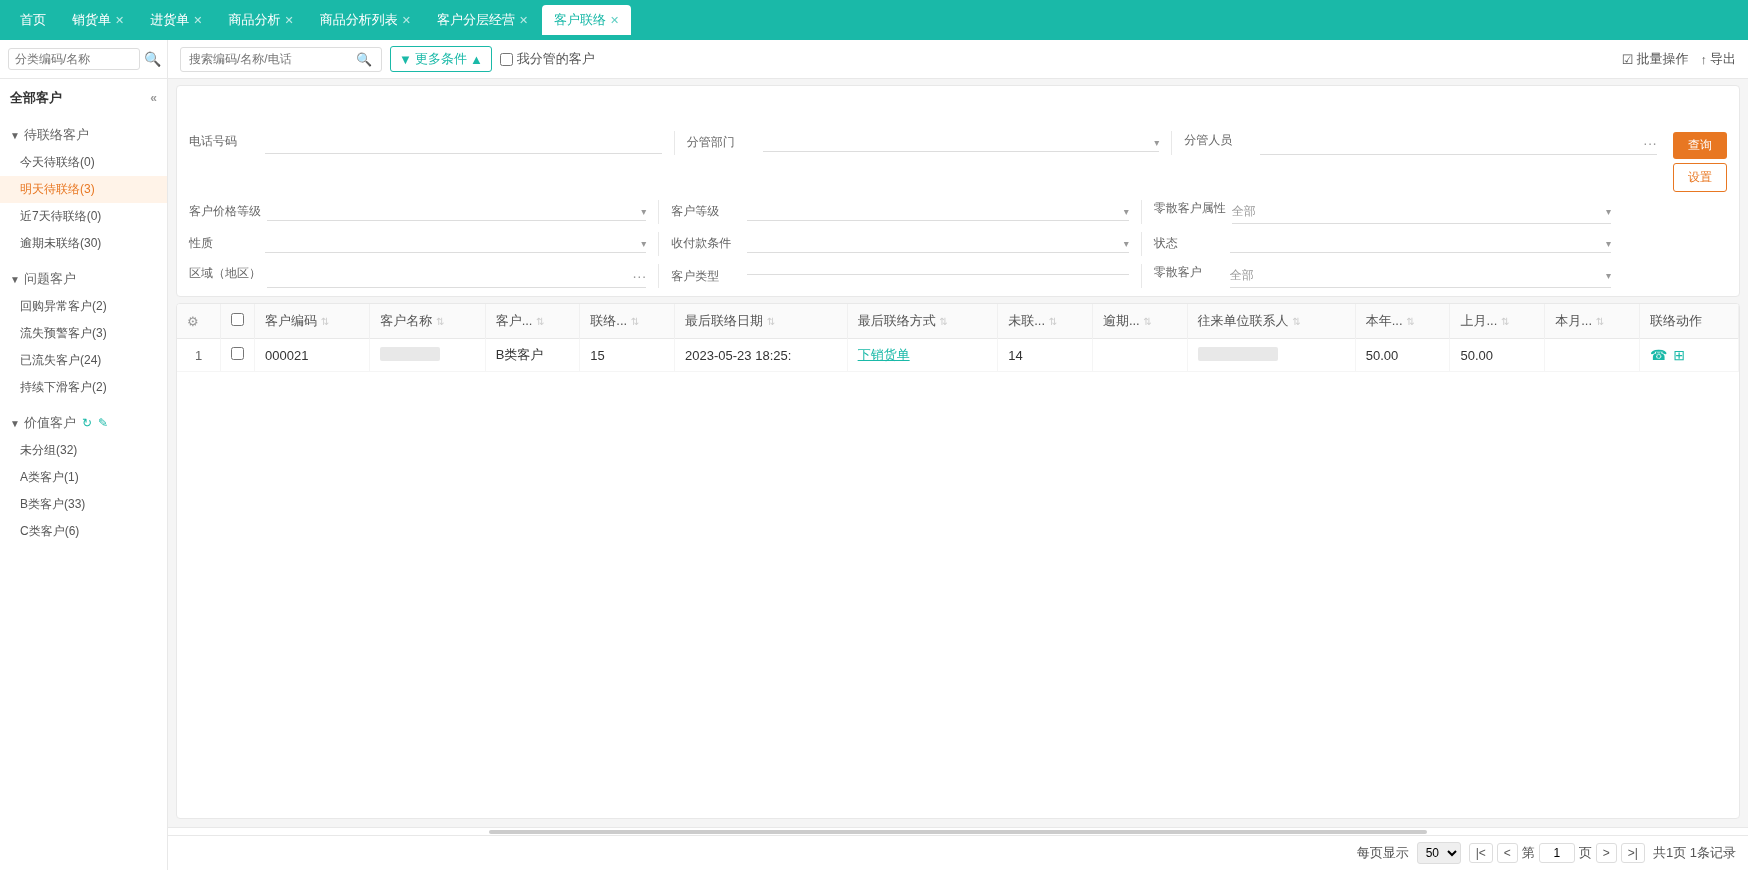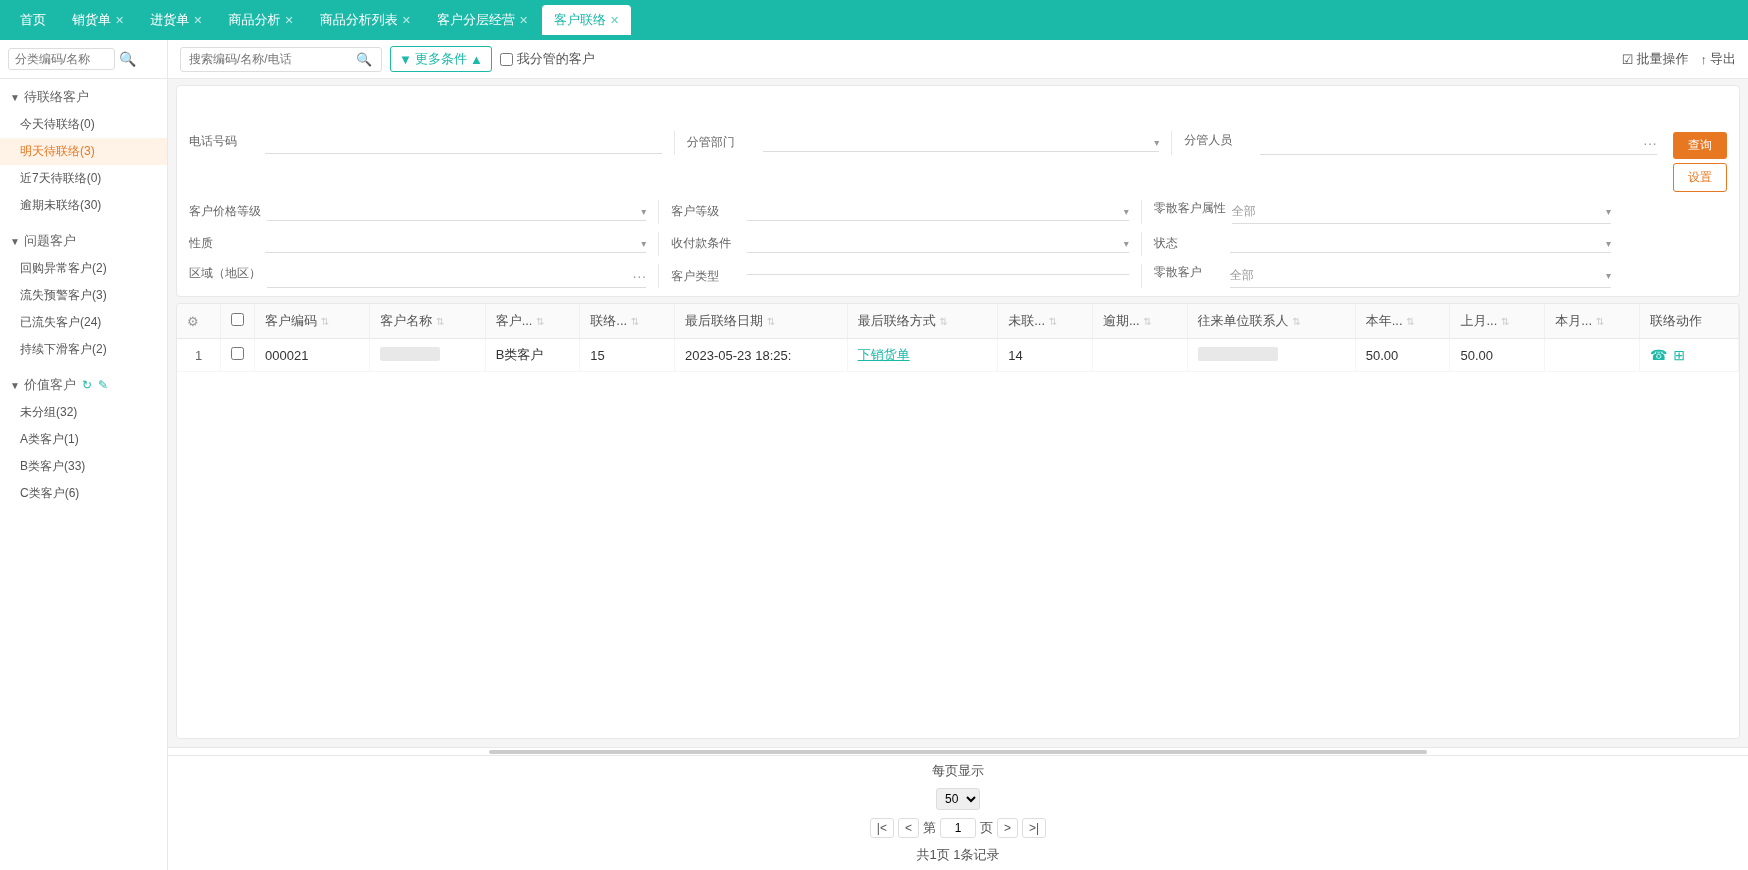--- a/index.html
+++ b/index.html
@@ -47,21 +47,21 @@
       align-items: center;
       padding: 8px;
       border-bottom: 1px solid #e8e8e8;
       gap: 4px;
     }
     .sidebar-search input {
       border: 1px solid #ddd;
       border-radius: 3px;
       padding: 3px 6px;
       font-size: 12px;
-      width: 107px;
+      width: 132px;
       outline: none;
     }
     .sidebar-search .search-btn {
       cursor: pointer;
       color: #999;
       font-size: 14px;
     }
 
     .sidebar-section {
       padding: 4px 0;
@@ -281,21 +281,20 @@
     .table-footer {
       background: #fff;
       border-top: 1px solid #e8e8e8;
       padding: 6px 12px;
       display: flex;
       align-items: center;
       justify-content: flex-end;
       gap: 8px;
       font-size: 12px;
       color: #555;
-      flex-direction: column;
     }
     .page-size-select {
       border: 1px solid #ddd;
       border-radius: 3px;
       padding: 2px 4px;
       font-size: 12px;
     }
     .page-nav { display: flex; align-items: center; gap: 4px; }
     .page-btn {
       border: 1px solid #ddd;
@@ -356,20 +355,26 @@
 </div>
 
 <div class="main-layout">
 
   <div class="sidebar">
     <div class="sidebar-search">
       <input type="text" placeholder="分类编码/名称" style="">
       <span class="search-btn">🔍</span>
     </div>
 
+    <div class="sidebar-section">
+      <div class="sidebar-title">
+        <span>全部客户</span>
+        <span class="collapse-icon">«</span>
+      </div>
+    </div>
 
     <div class="sidebar-section">
       <div class="sidebar-group-title">
         <span class="arrow">▼</span>
         <span>待联络客户</span>
       </div>
       <div class="sidebar-item">今天待联络(0)</div>
       <div class="sidebar-item active">明天待联络(3)</div>
       <div class="sidebar-item">近7天待联络(0)</div>
       <div class="sidebar-item">逾期未联络(30)</div>

